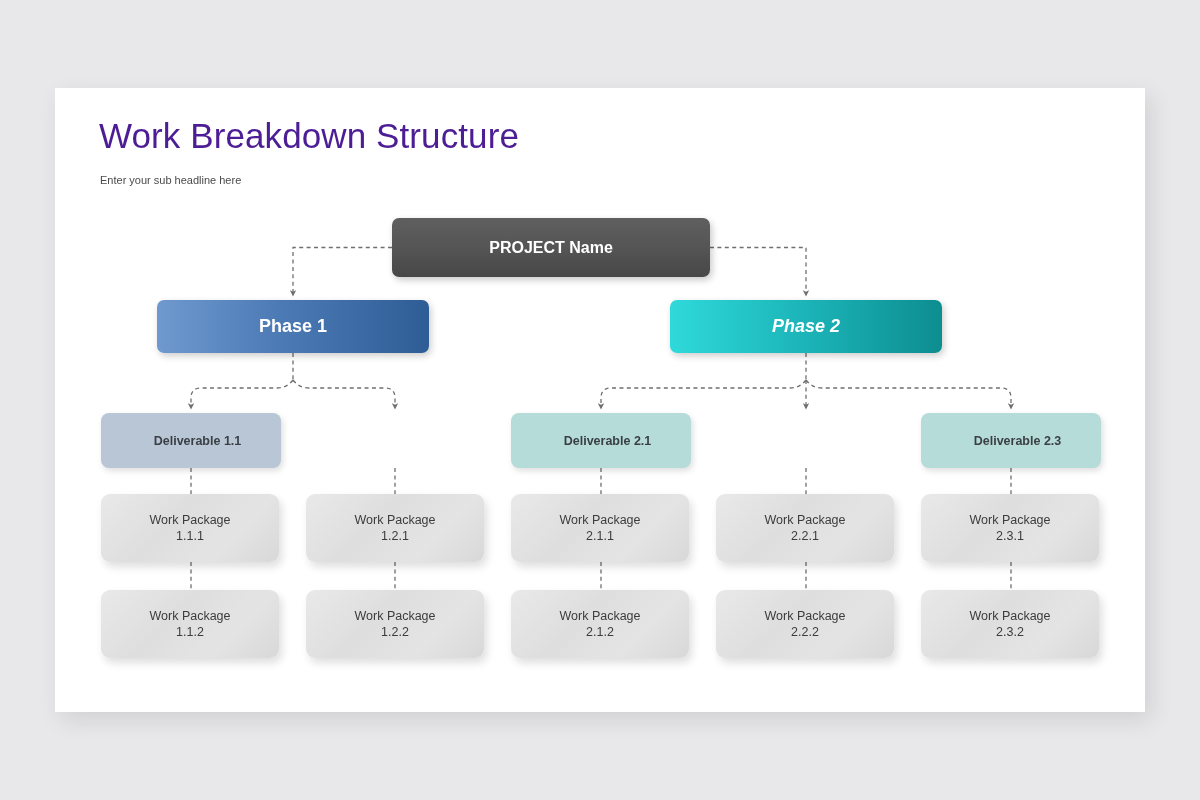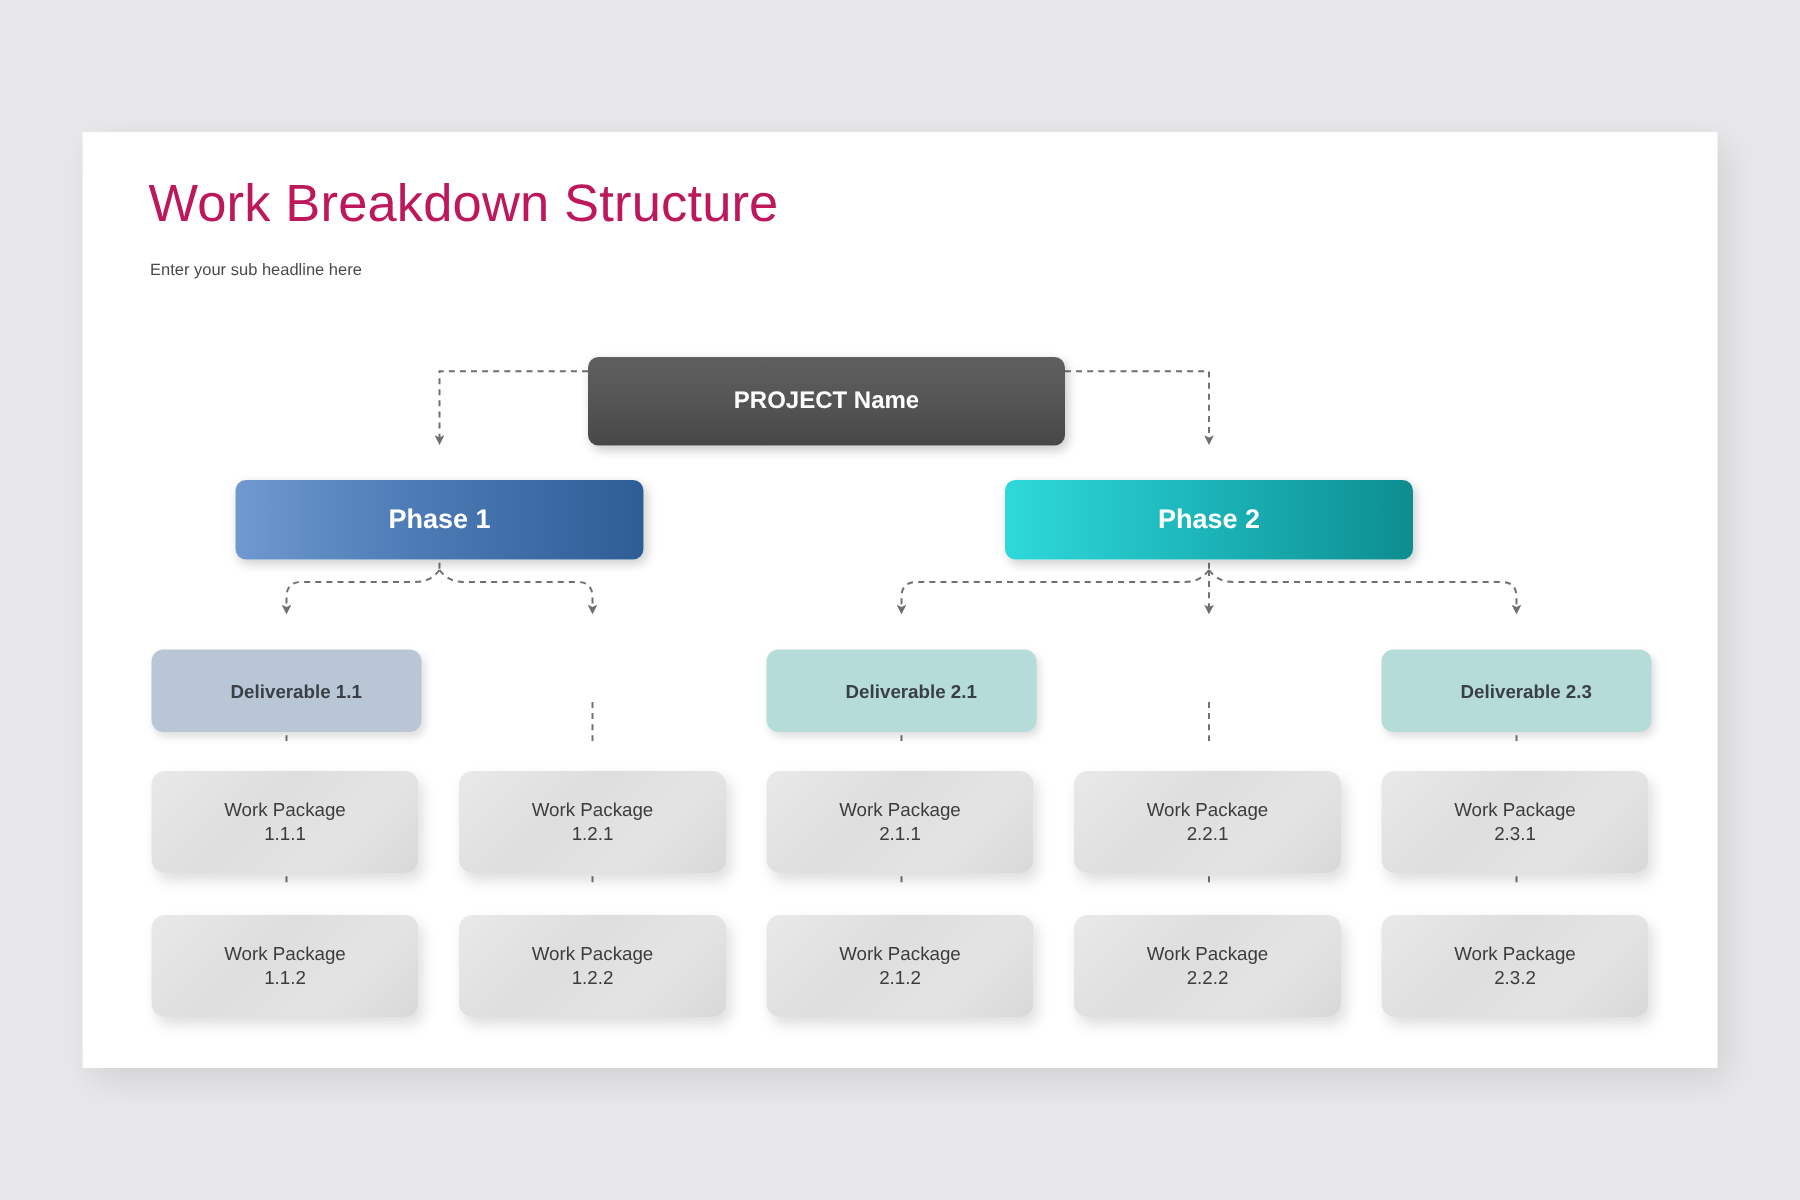--- a/index.html
+++ b/index.html
@@ -27,21 +27,21 @@
     box-shadow: 6px 8px 22px rgba(0,0,0,0.10);
   }
 
   
   .title {
     position: absolute;
     left: 44px;
     top: 28px;
     font-size: 35px;
     font-weight: 400;
-    color: #be185d;
+    color: #4c1d95;
     letter-spacing: 0.1px;
     white-space: nowrap;
   }
 
   .subtitle {
     position: absolute;
     left: 45px;
     top: 86px;
     font-size: 11px;
     font-weight: 400;
@@ -67,21 +67,20 @@
     pointer-events: none;
   }
 
   
   .node {
     position: absolute;
     display: flex;
     align-items: center;
     justify-content: center;
     text-align: center;
-    margin-top: 20px;
   }
 
   
   .node-root {
     left: 337px;
     top: 130px;
     width: 318px;
     height: 59px;
     border-radius: 7px;
     background: linear-gradient(to bottom, #5f5f5f 0%, #555555 50%, #474747 100%);
@@ -104,20 +103,21 @@
   }
 
   .node-phase-1 {
     left: 102px;
     background: linear-gradient(to right, #6f99cf 0%, #4c7ab5 45%, #2e5d96 100%);
   }
 
   .node-phase-2 {
     left: 615px;
     background: linear-gradient(to right, #2fd9da 0%, #1bb4b8 50%, #0d8d90 100%);
+    font-style: italic;
   }
 
   
   .node-deliverable {
     top: 325px;
     width: 180px;
     height: 55px;
     border-radius: 8px;
     font-size: 12.5px;
     font-weight: bold;

